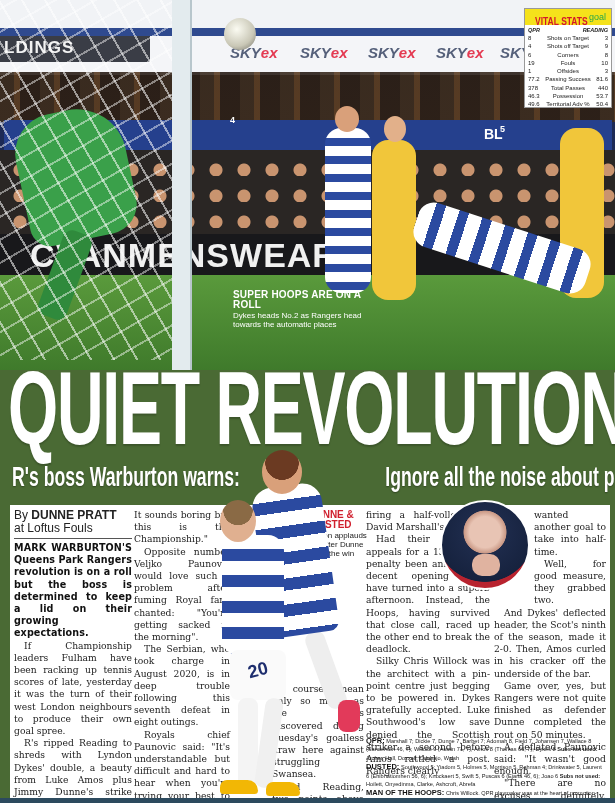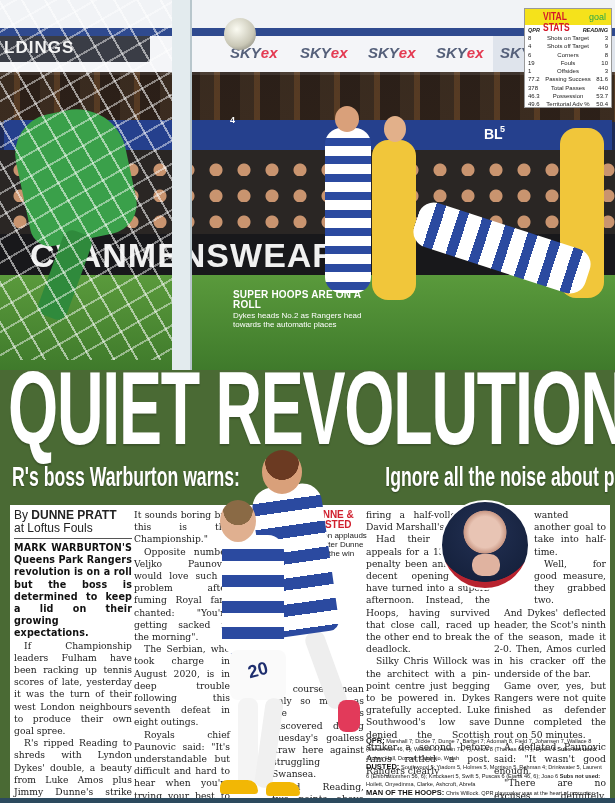--- a/index.html
+++ b/index.html
@@ -4,21 +4,21 @@
 <style>
   * { box-sizing: border-box; margin: 0; padding: 0; }
   html, body { width: 615px; height: 803px; overflow: hidden; background: #4a6a34; }
   body { position: relative; font-family: "DejaVu Serif", serif; }
 
   
   .photo { position: absolute; left: 0; top: 0; width: 615px; height: 370px; overflow: hidden;
     background: linear-gradient(#e9edf2 0, #e9edf2 30px, #dfe4ec 30px, #dfe4ec 75px, #2b231c 75px, #3a2a1e 120px, #1d2a55 120px, #1d2a55 150px, #2a2f3a 150px, #3a3128 230px, #222 230px, #222 275px, #4e8a34 275px, #3f7a2c 370px); }
   .stand-top { position:absolute; left:0; top:0; width:615px; height:32px; background:#f1f3f6; }
   .navy-stripe { position:absolute; left:0; top:28px; width:615px; height:8px; background:#2f4a8f; }
-  .sponsor-board { position:absolute; left:0; top:36px; width:493px; height:36px; background:#f4f5f8; }
+  .sponsor-board { position:absolute; left:0; top:36px; width:615px; height:36px; background:#f4f5f8; }
   .sponsor-board .dark { position:absolute; left:0; top:0; width:150px; height:26px; background:#3a3d46; }
   .sponsor-board .dark span { position:absolute; left:4px; top:2px; color:#f2f2f2; font:bold 17px "Liberation Sans", sans-serif; letter-spacing:1px; }
   .skyex { position:absolute; top:8px; font:italic bold 15px "Liberation Sans", sans-serif; color:#55607a; }
   .skyex b { color:#e43a52; }
   .crowd { position:absolute; left:0; top:72px; width:615px; height:50px; background: repeating-linear-gradient(90deg, #3b2c20 0 14px, #5a3d24 14px 20px, #2b1f18 20px 40px); opacity:.9; }
   .blue-board { position:absolute; left:4px; top:120px; width:608px; height:32px; background:#25408d; }
   .blue-board .bl { position:absolute; left:480px; top:6px; color:#fff; font:bold 14px "Liberation Sans", sans-serif; }
   .crowd2 { position:absolute; left:0; top:150px; width:615px; height:85px; background: radial-gradient(circle at 20px 20px, #c9946f 6px, transparent 7px) 0 0/28px 26px, #2a2624; }
   .led-board { position:absolute; left:0; top:234px; width:615px; height:42px; background:#18181b; }
   .led-board span { position:absolute; left:30px; top:2px; color:#f0f0f0; font:bold 34px "Liberation Sans", sans-serif; letter-spacing:1px; white-space:nowrap; }
@@ -39,21 +39,21 @@
   .number4 { position:absolute; left:230px; top:115px; color:#fff; font:bold 9px "Liberation Sans", sans-serif; }
   .number5 { position:absolute; left:500px; top:124px; color:#fff; font:bold 9px "Liberation Sans", sans-serif; }
 
   
   .caption { position:absolute; left:233px; top:290px; width:140px; color:#fff; font-family:"Liberation Sans", sans-serif; }
   .caption .cap-head { font:bold 10px/10px "Liberation Sans", sans-serif; text-transform:uppercase; letter-spacing:.2px; }
   .caption .cap-body { font:8px/9px "Liberation Sans", sans-serif; margin-top:1px; }
 
   
   .vital { position:absolute; left:524px; top:8px; width:88px; height:100px; background:#fff; border:1px solid #999; font-family:"Liberation Sans", sans-serif; }
-  .vital .vhead { background:#f5e21b; height:16px; padding:2px 18px; position:relative; }
+  .vital .vhead { background:#f5e21b; height:16px; padding:2px 10px; position:relative; }
   .vital .vhead .vt { color:#d3182a; font:bold 10px "Liberation Sans", sans-serif; transform:scaleX(.85); transform-origin:left; display:inline-block; }
   .vital .vhead .opta { color:#2aa84a; font:9px "Liberation Sans", sans-serif; position:absolute; right:5px; top:3px; }
   .vital .teams { display:flex; justify-content:space-between; font:bold italic 5.5px "Liberation Sans", sans-serif; padding:2px 3px 1px; color:#222; }
   .vital .row { display:flex; justify-content:space-between; font:6px/8.3px "Liberation Sans", sans-serif; padding:0 3px; color:#222; white-space:nowrap; }
   .vital .row .lbl { flex:1; text-align:center; overflow:hidden; }
 
   
   .headline { position:absolute; left:8px; top:358px; width:600px; color:#fff;
     font:bold 104px/100px "Liberation Sans", sans-serif; transform:scaleX(0.62); transform-origin:left top; white-space:nowrap; letter-spacing:-2px; text-shadow:0 2px 2px rgba(0,0,0,.2); }
   .subhead { position:absolute; left:12px; top:460px; width:590px; color:#fff; font:bold 28px/34px "Liberation Sans", sans-serif; transform:scaleX(.63); transform-origin:left top; white-space:nowrap; text-shadow:0 1px 2px rgba(0,0,0,.35); }

